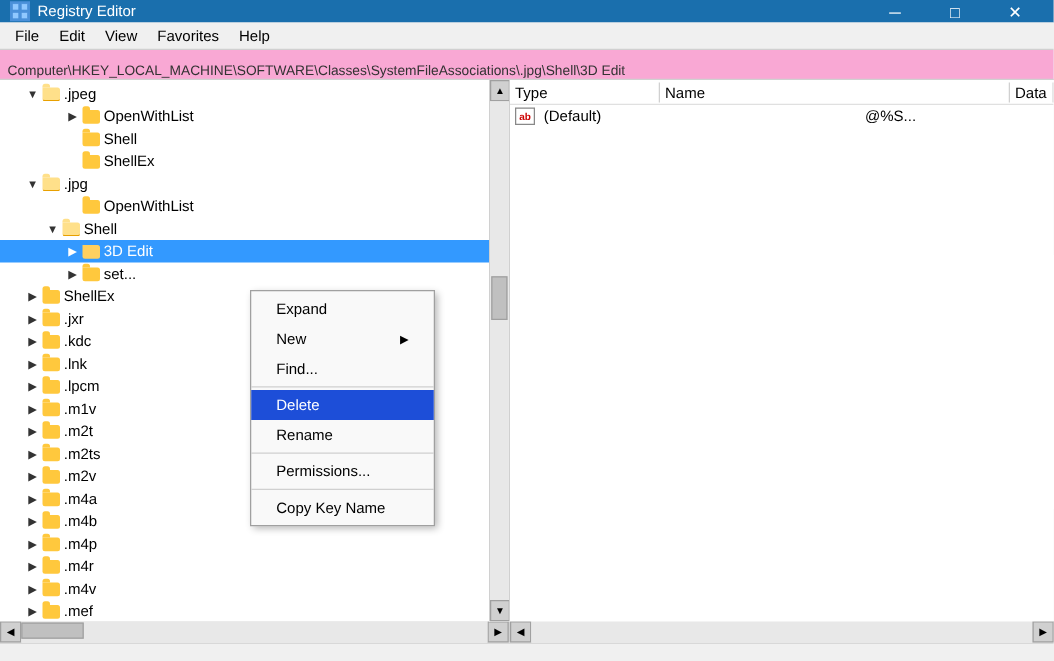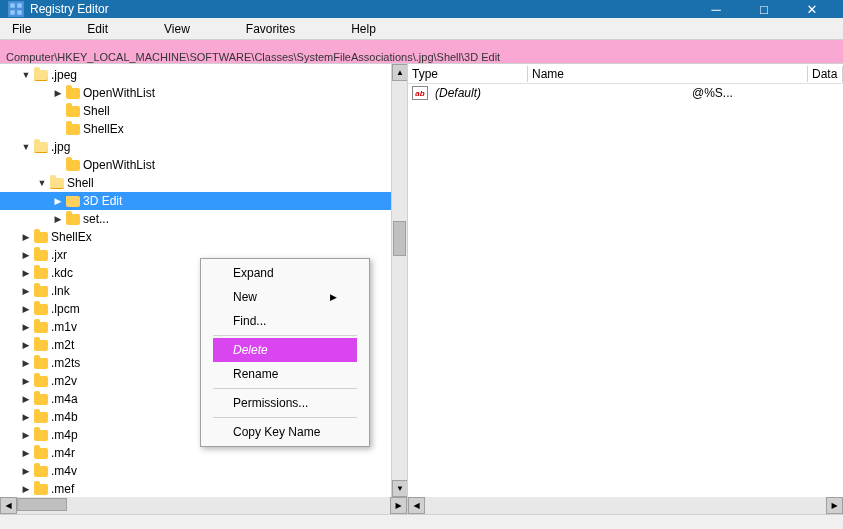--- a/index.html
+++ b/index.html
@@ -55,21 +55,20 @@
     }
 
     
     .menu-bar {
       background: #f0f0f0;
       height: 22px;
       display: flex;
       align-items: center;
       padding: 0 4px;
       border-bottom: 1px solid #d0d0d0;
-      gap: 40px;
     }
     .menu-item {
       padding: 2px 8px;
       cursor: pointer;
       height: 100%;
       display: flex;
       align-items: center;
     }
 
     
@@ -150,21 +149,21 @@
 
     .right-panel-row {
       display: flex;
       height: 18px;
       align-items: center;
     }
     .right-cell {
       padding: 1px 4px;
       font-size: 12px;
     }
-    .right-cell.name { width: 280px; display: flex; align-items: flex-end; gap: 4px; font-style: italic; }
+    .right-cell.name { width: 280px; display: flex; align-items: flex-end; gap: 4px; }
     .right-cell.type { width: 120px; }
     .right-cell.data { flex: 1; }
     .scrollbar-btn {
       width: 16px;
       height: 17px;
       background: #d0d0d0;
       border: 1px solid #a0a0a0;
       display: flex;
       align-items: center;
       justify-content: center;
@@ -180,41 +179,40 @@
       display: flex;
       align-items: center;
       padding: 0 6px;
       font-size: 11px;
     }
 
     
     .context-menu {
       position: absolute;
       left: 200px;
-      top: 194px;
-      width: 170px;
+      top: 168px;
+      width: 148px;
       background: #f9f9f9;
       border: 1px solid #a0a0a0;
       box-shadow: 2px 2px 6px rgba(0,0,0,0.3);
       z-index: 100;
-      padding: 2px 12px;
+      padding: 2px 0;
     }
     .ctx-item {
       padding: 4px 20px;
       cursor: pointer;
       display: flex;
       align-items: center;
       justify-content: space-between;
       font-size: 12px;
       height: 24px;
     }
     .ctx-item.selected-item {
-      background: #d946ef;
+      background: #1d4ed8;
       color: white;
-      font-style: italic;
     }
     .ctx-separator {
       height: 1px;
       background: #d0d0d0;
       margin: 2px 0;
     }
     .ctx-arrow { font-size: 9px; }
     .bottom-area {
       display: flex;
       height: 17px;

